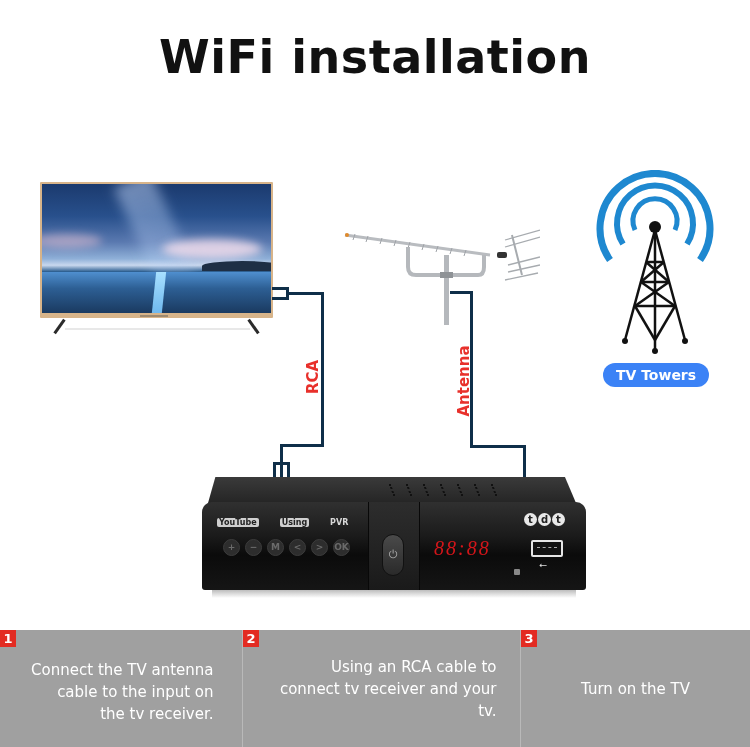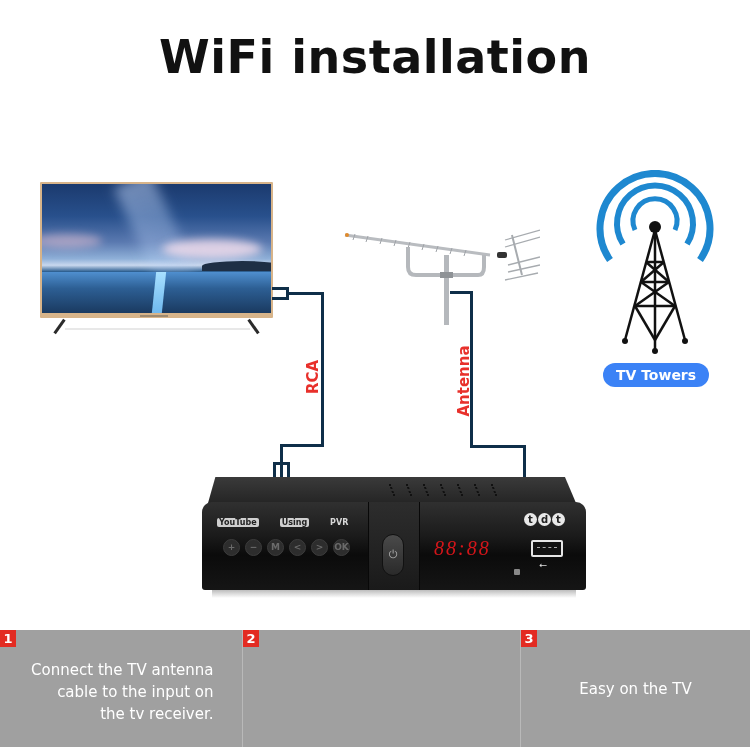--- a/index.html
+++ b/index.html
@@ -272,18 +272,19 @@
   <div class="rx-shadow"></div>
 </div>
 
 <div class="steps">
   <div class="step" style="width:242px">
     <div class="step-num">1</div>
     <div class="step-text" style="width:205px">Connect the TV antenna cable to the input on the tv receiver.</div>
   </div>
   <div class="step" style="width:278px">
     <div class="step-num">2</div>
+    <div class="step-text" style="width:250px; margin-top:0">Using an RCA cable to connect tv receiver and your tv.</div>
   </div>
   <div class="step" style="width:230px">
     <div class="step-num">3</div>
-    <div class="step-text" style="margin-top:0">Easy on the TV</div>
+    <div class="step-text" style="margin-top:0">Turn on the TV</div>
   </div>
 </div>
 
 </body></html>

